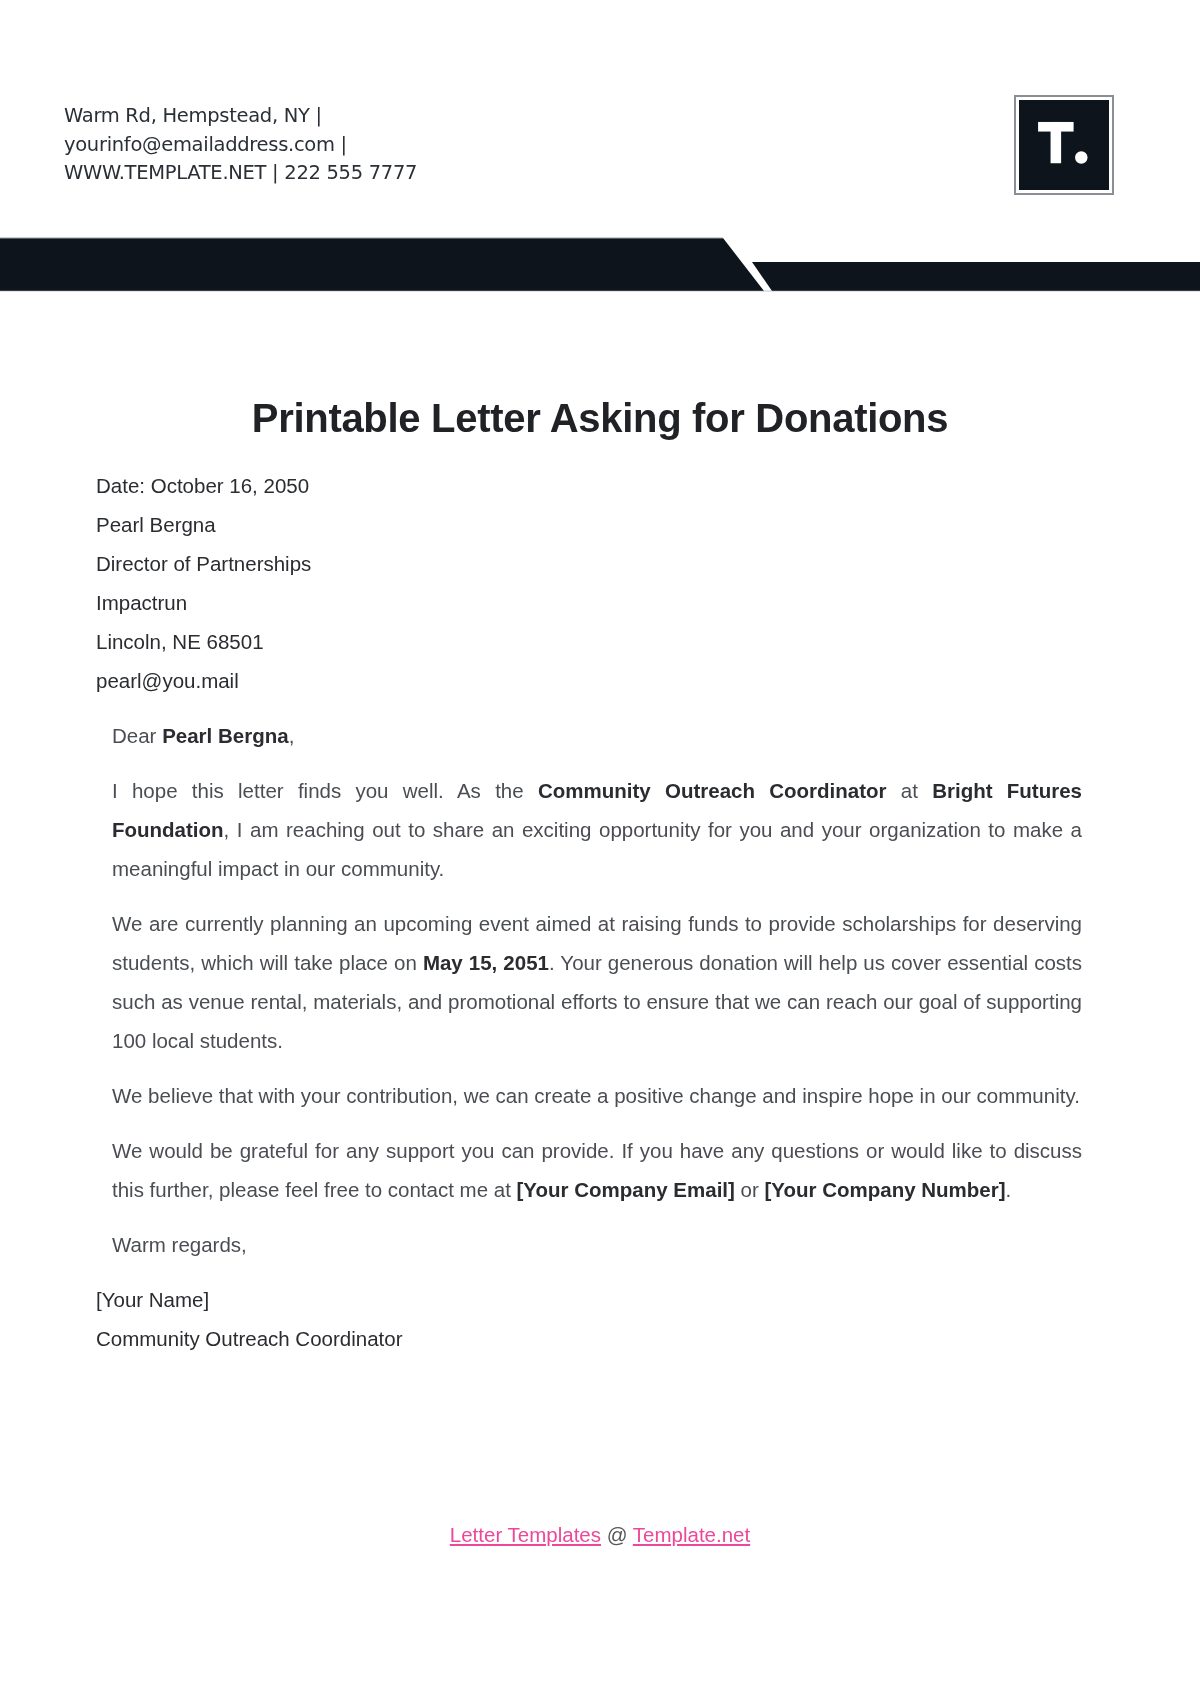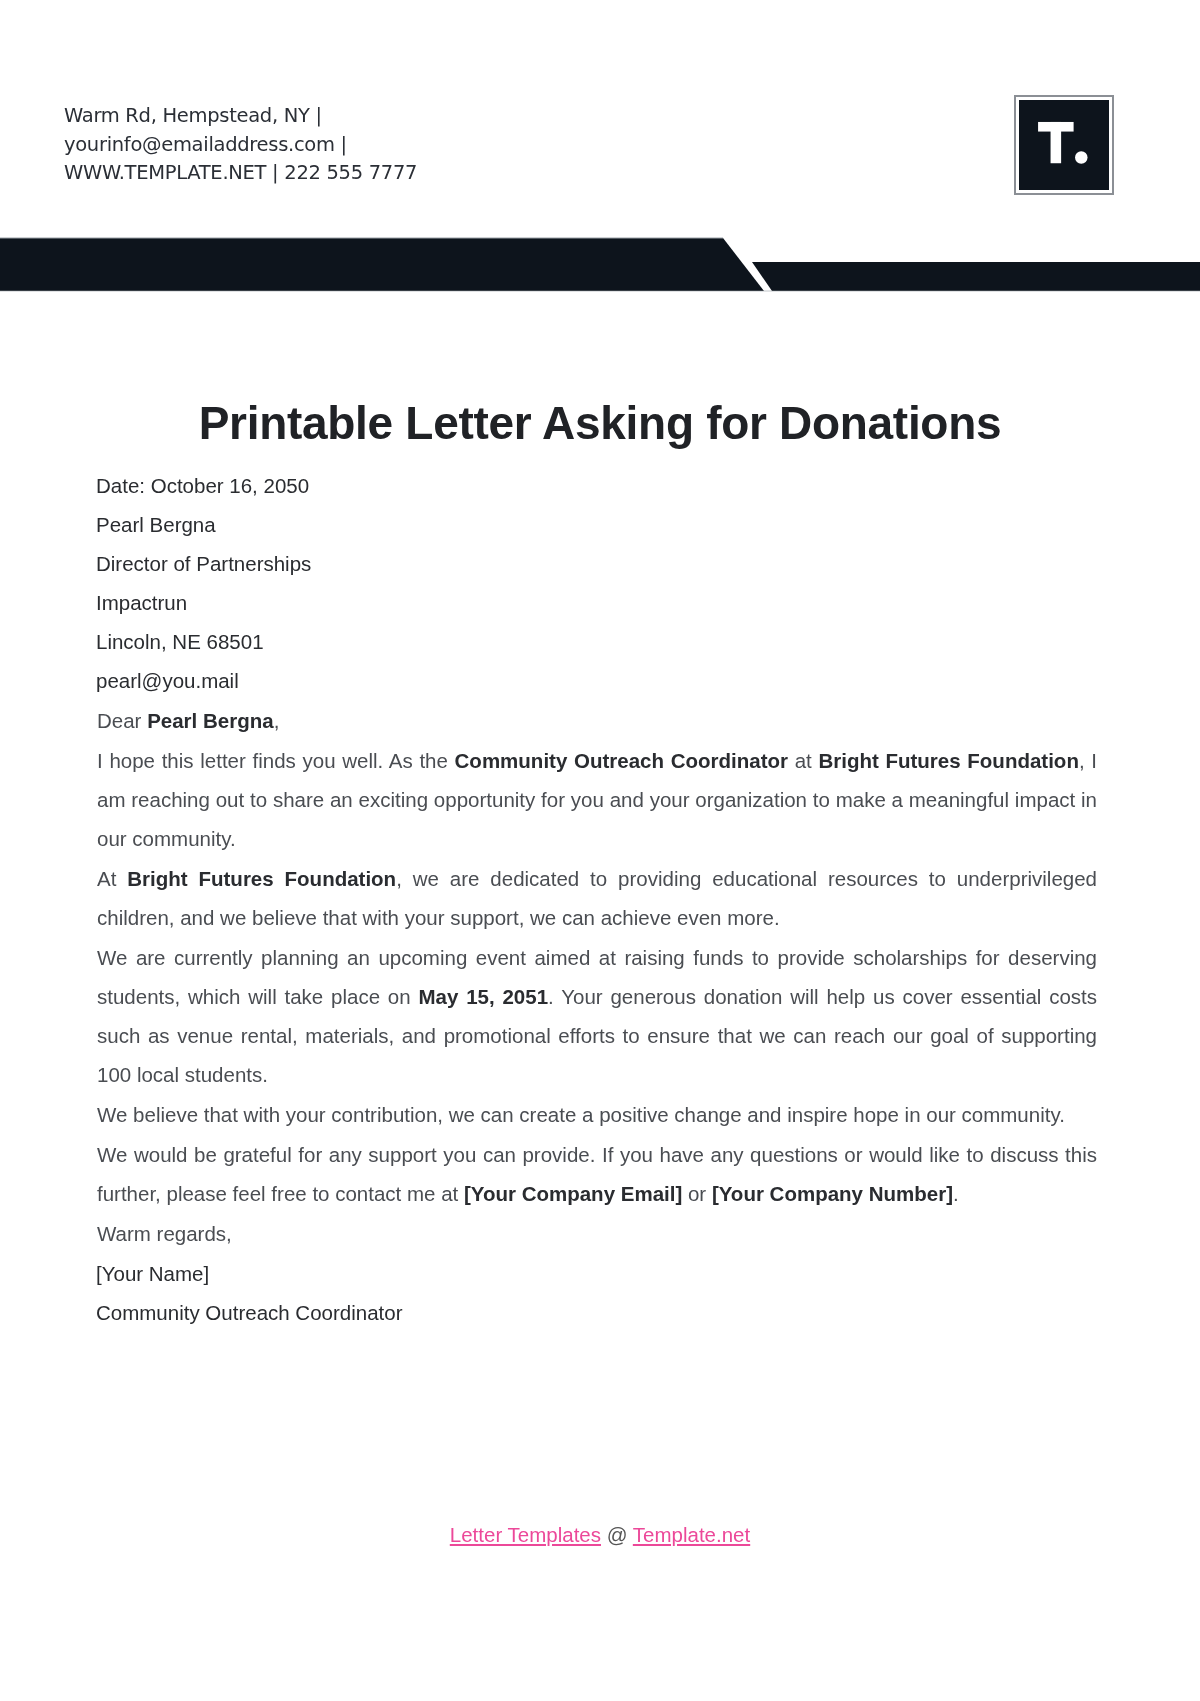--- a/index.html
+++ b/index.html
@@ -3,23 +3,23 @@
 <meta charset="utf-8">
 <style>
   html, body { margin: 0; padding: 0; background: #ffffff; }
   body { width: 1200px; height: 1701px; position: relative; overflow: hidden; font-family: "Liberation Sans", sans-serif; color: #2a2d31; }
   .contact { position: absolute; left: 64px; top: 102px; font-family: "DejaVu Sans", sans-serif; font-size: 19.5px; line-height: 28.5px; color: #2b2f36; letter-spacing: -0.3px; }
   .contact div { white-space: nowrap; }
   .logo { position: absolute; left: 1014px; top: 95px; width: 100px; height: 100px; box-sizing: border-box; border: 2px solid #8b8f95; background: #fff; }
   .logo-inner { position: absolute; left: 3px; top: 3px; right: 3px; bottom: 3px; background: #0d141c; }
   .logo svg { position: absolute; left: 0; top: 0; width: 100%; height: 100%; }
   .band { position: absolute; left: 0; top: 236px; width: 1200px; height: 56px; }
-  .title { position: absolute; left: 0; width: 1200px; top: 396px; text-align: center; font-family: "Liberation Sans", sans-serif; font-weight: bold; font-size: 46px; color: #202226; letter-spacing: -0.3px; }
+  .title { position: absolute; left: 0; width: 1200px; top: 396px; text-align: center; font-family: "Liberation Sans", sans-serif; font-weight: bold; font-size: 40px; color: #202226; letter-spacing: -0.3px; }
   .body { position: absolute; left: 96px; top: 466px; width: 1002px; font-family: "Liberation Sans", sans-serif; font-size: 20.5px; line-height: 39px; color: #4a4d52; }
-  .body p { margin: 1px; text-align: justify; }
+  .body p { margin: 16px; text-align: justify; }
   .body b { color: #2a2c30; font-weight: bold; }
   .bline { font-weight: normal; color: #2a2c30; }
   .footer { position: absolute; left: 0; width: 1200px; top: 1523px; text-align: center; font-family: "Liberation Sans", sans-serif; font-size: 20.5px; color: #555; }
   .footer a { color: #ec4899; text-decoration: underline; }
 </style>
 </head>
 <body>
 
 <div class="contact">
   <div>Warm Rd, Hempstead, NY |</div>
@@ -47,21 +47,20 @@
 
 <div class="body">
   <div class="bline">Date: October 16, 2050</div>
   <div class="bline">Pearl Bergna</div>
   <div class="bline">Director of Partnerships</div>
   <div class="bline">Impactrun</div>
   <div class="bline">Lincoln, NE 68501</div>
   <div class="bline">pearl@you.mail</div>
   <p><span>Dear </span><b>Pearl Bergna</b><span>,</span></p>
   <p><span>I hope this letter finds you well. As the </span><b>Community Outreach Coordinator</b><span> at </span><b>Bright Futures Foundation</b><span>, I am reaching out to share an exciting opportunity for you and your organization to make a meaningful impact in our community.</span></p>
-  <p><span>At </span><b>Bright Futures Foundation</b><span>, we are dedicated to providing educational resources to underprivileged children, and we believe that with your support, we can achieve even more.</span></p>
   <p><span>We are currently planning an upcoming event aimed at raising funds to provide scholarships for deserving students, which will take place on </span><b>May 15, 2051</b><span>. Your generous donation will help us cover essential costs such as venue rental, materials, and promotional efforts to ensure that we can reach our goal of supporting 100 local students.</span></p>
   <p>We believe that with your contribution, we can create a positive change and inspire hope in our community.</p>
   <p><span>We would be grateful for any support you can provide. If you have any questions or would like to discuss this further, please feel free to contact me at </span><b>[Your Company Email]</b><span> or </span><b>[Your Company Number]</b><span>.</span></p>
   <p>Warm regards,</p>
   <div class="bline">[Your Name]</div>
   <div class="bline">Community Outreach Coordinator</div>
 </div>
 
 <div class="footer">
   <a>Letter Templates</a><span> @ </span><a>Template.net</a>

